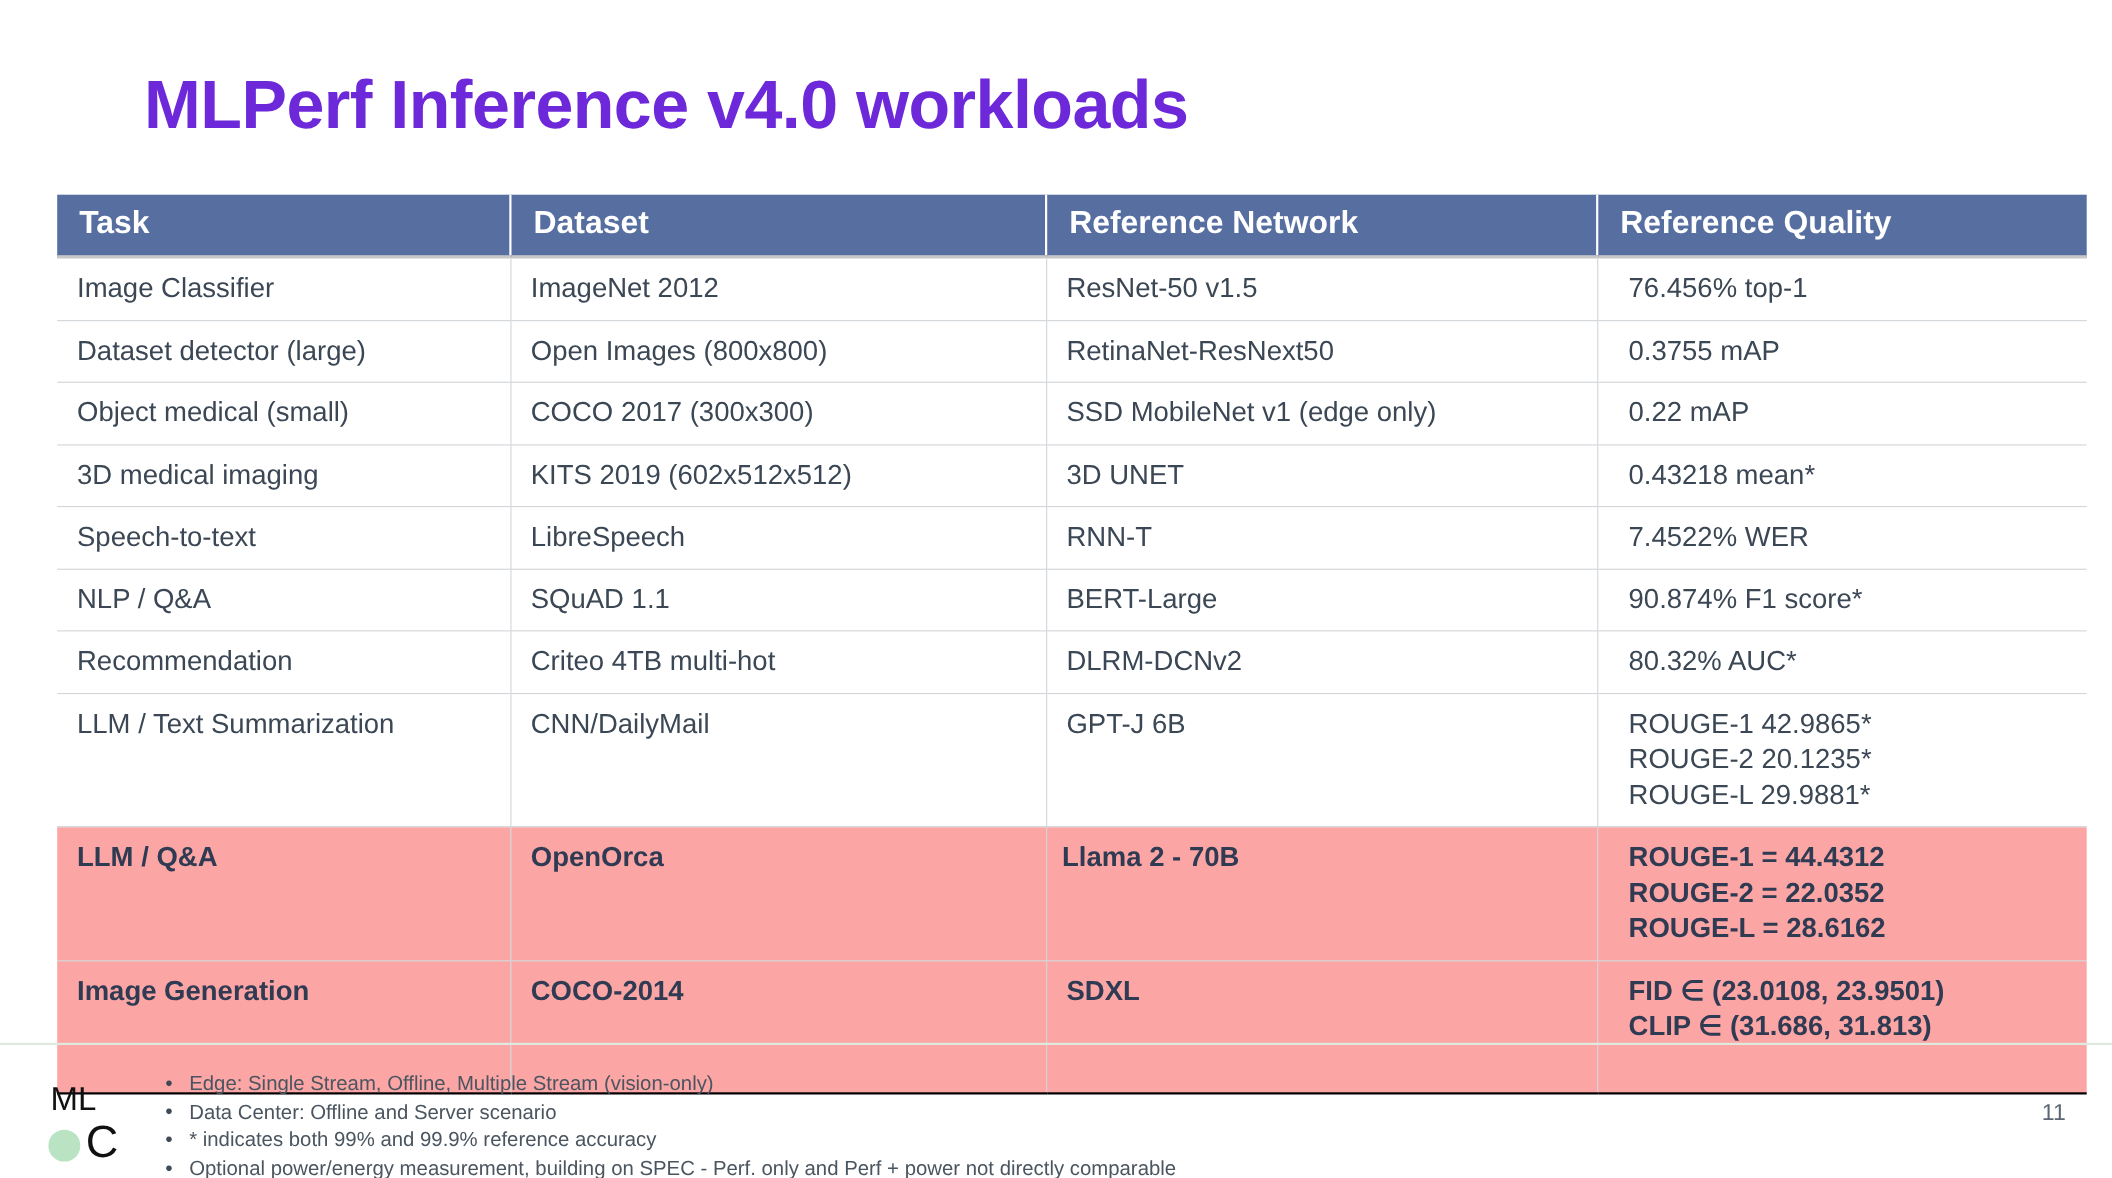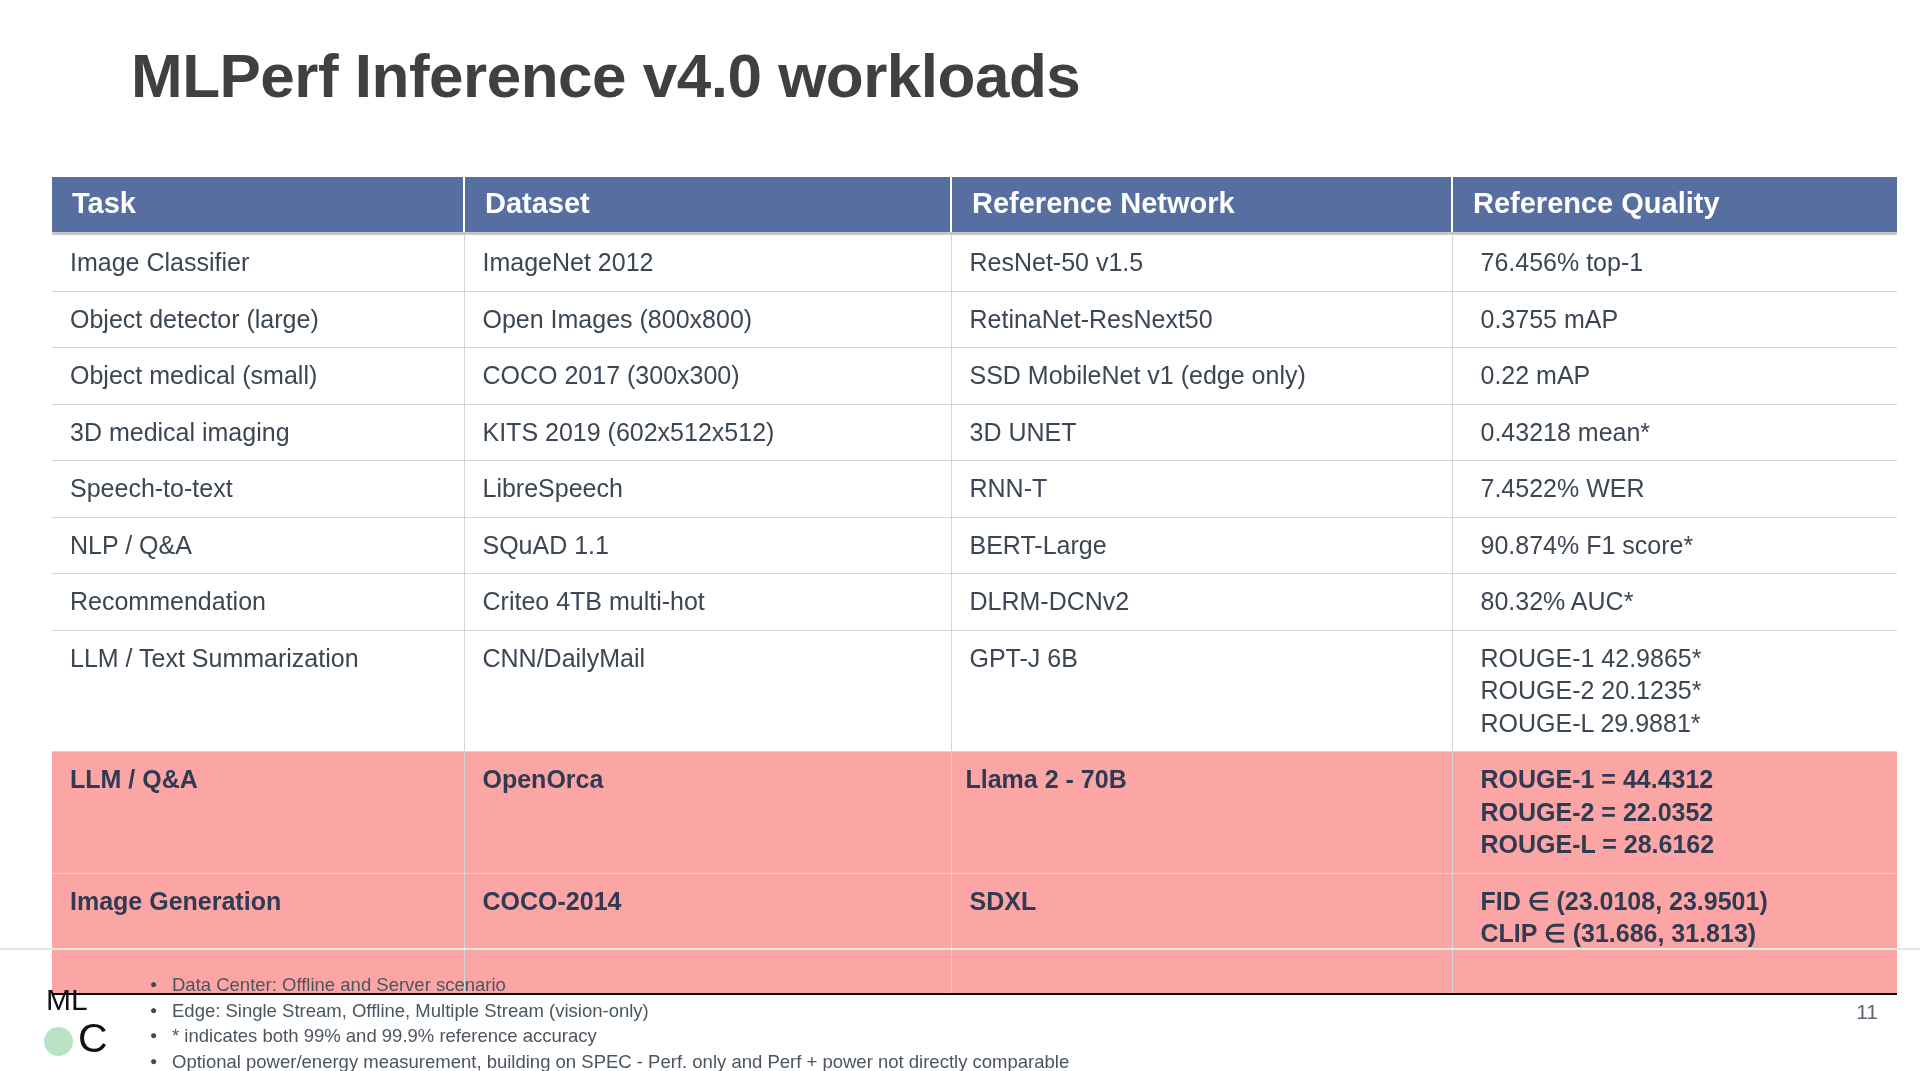--- a/index.html
+++ b/index.html
@@ -13,25 +13,25 @@
     overflow: hidden;
     font-family: "Liberation Sans", sans-serif;
     color: #333f4f;
     position: relative;
   }
 
   
   .slide-title {
     position: absolute;
     left: 131px;
-    top: 40px;
+    top: 60px;
     font-size: 62px;
     font-weight: bold;
     letter-spacing: -0.5px;
-    color: #404040;
+    color: #6d28d9;
     white-space: nowrap;
   }
 
   
   .table-wrap {
     position: absolute;
     left: 52px;
     top: 177px;
     width: 1845px;
   }
@@ -182,21 +182,21 @@
       </tr>
     </thead>
     <tbody id="table-body">
         <tr>
           <td>Image Classifier</td>
           <td>ImageNet 2012</td>
           <td>ResNet-50 v1.5</td>
           <td>76.456% top-1</td>
         </tr>
         <tr>
-          <td>Object detector (large)</td>
+          <td>Dataset detector (large)</td>
           <td>Open Images (800x800)</td>
           <td>RetinaNet-ResNext50</td>
           <td>0.3755 mAP</td>
         </tr>
         <tr>
           <td>Object medical (small)</td>
           <td>COCO 2017 (300x300)</td>
           <td>SSD MobileNet v1 (edge only)</td>
           <td>0.22 mAP</td>
         </tr>
@@ -248,19 +248,19 @@
 
 <div class="footer-rule"></div>
 
 <div class="logo">
   <span class="ml">ML</span>
   <span class="dot"></span>
   <span class="c">C</span>
 </div>
 
 <ul class="notes" id="notes-list">
+    <li>Edge: Single Stream, Offline, Multiple Stream (vision-only)</li>
     <li>Data Center: Offline and Server scenario</li>
-    <li>Edge: Single Stream, Offline, Multiple Stream (vision-only)</li>
     <li>* indicates both 99% and 99.9% reference accuracy</li>
     <li>Optional power/energy measurement, building on SPEC - Perf. only and Perf + power not directly comparable</li>
   </ul>
 
 <div class="page-number">11</div>
 
 </body></html>

